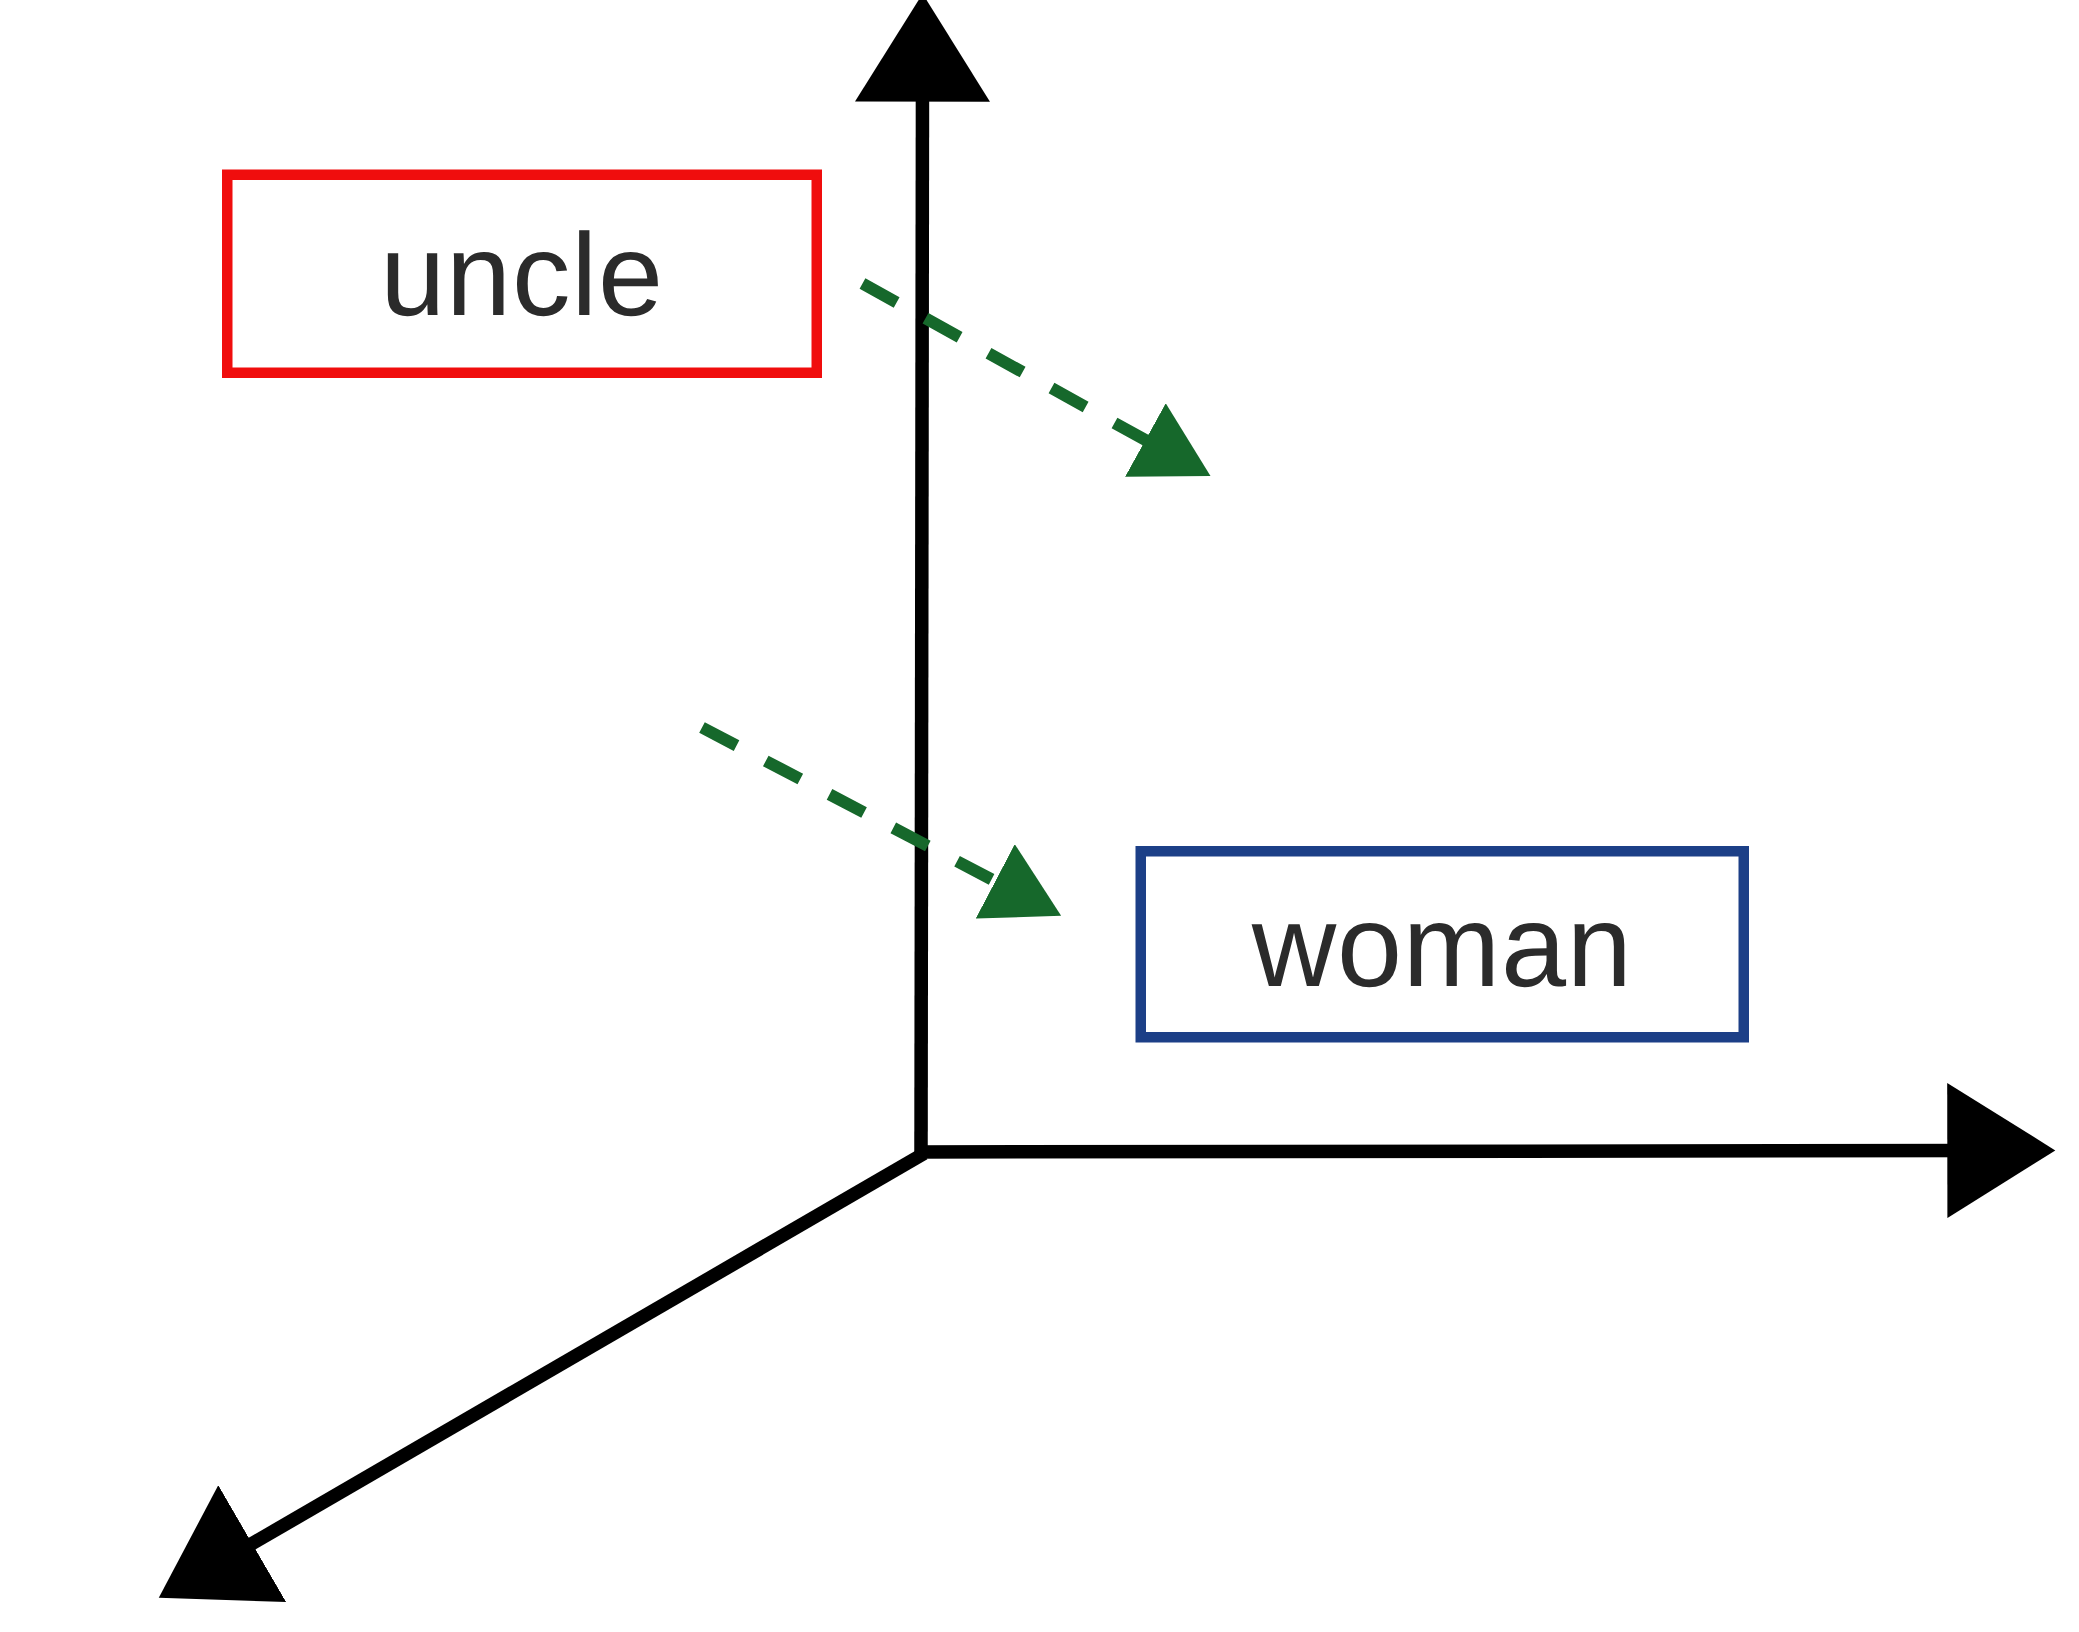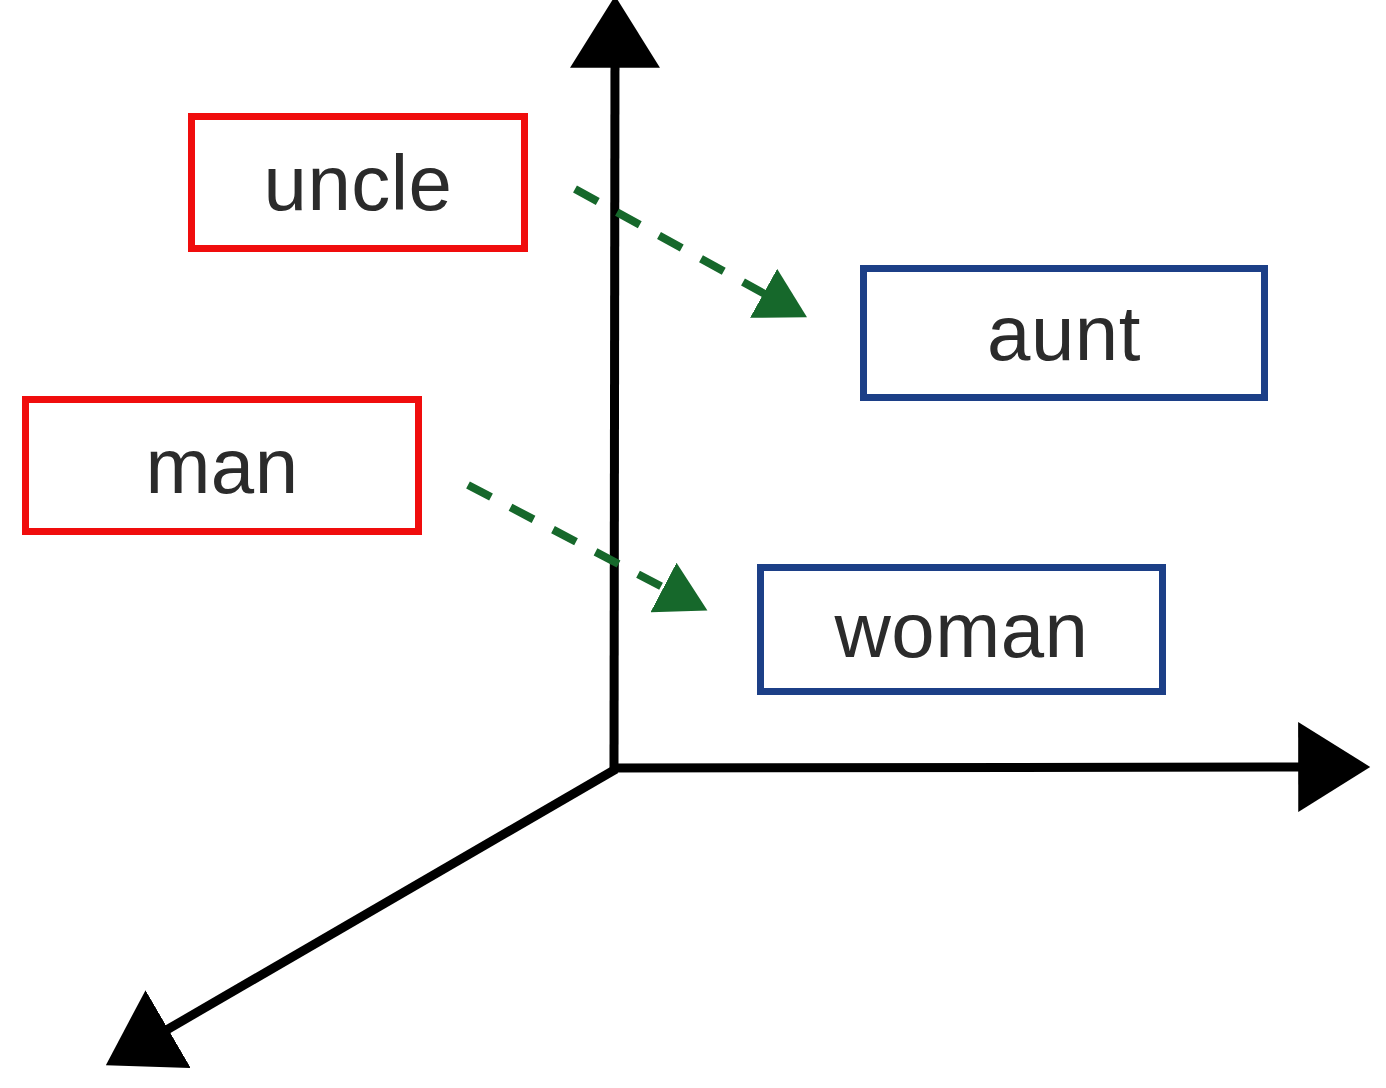--- a/index.html
+++ b/index.html
@@ -36,21 +36,21 @@
     font-family: "Liberation Sans", sans-serif;
     font-size: 78px;
     font-weight: 400;
     color: #2b2b2b;
     letter-spacing: 0.5px;
     line-height: 1;
     white-space: nowrap;
     user-select: none;
   }
   
-  #box-uncle { left: 148px; top: 113px; width: 340px; height: 139px; border: 7px solid #f00d0d; margin-left: 40px; }
+  #box-uncle { left: 148px; top: 113px; width: 400px; height: 139px; border: 7px solid #f00d0d; }
   #box-man   { left: 22px;  top: 396px; width: 400px; height: 139px; border: 7px solid #f00d0d; }
   #box-aunt  { left: 860px; top: 265px; width: 408px; height: 136px; border: 7px solid #1c3f87; }
   #box-woman { left: 757px; top: 564px; width: 409px; height: 131px; border: 7px solid #1c3f87; }
 </style>
 </head>
 <body>
 
 <div id="canvas">
 
   <svg id="axes-svg" viewBox="0 0 1386 1088">
@@ -76,25 +76,19 @@
 
     <line x1="575" y1="189" x2="772" y2="298" stroke="#16682b" stroke-width="8" stroke-dasharray="26 22" stroke-linecap="butt" marker-end="url(#green-arrow)"></line>
 
     <line x1="468" y1="485" x2="672" y2="592" stroke="#16682b" stroke-width="8" stroke-dasharray="26 22" stroke-linecap="butt" marker-end="url(#green-arrow)"></line>
   </svg>
 
   <div class="word-box" id="box-uncle">
     <span class="word-label">uncle</span>
   </div>
 
-  <div class="word-box" id="box-man">
-    <span class="word-label">man</span>
-  </div>
 
-  <div class="word-box" id="box-aunt">
-    <span class="word-label">aunt</span>
-  </div>
 
   <div class="word-box" id="box-woman">
     <span class="word-label">woman</span>
   </div>
 
 </div>
 
 </body></html>

